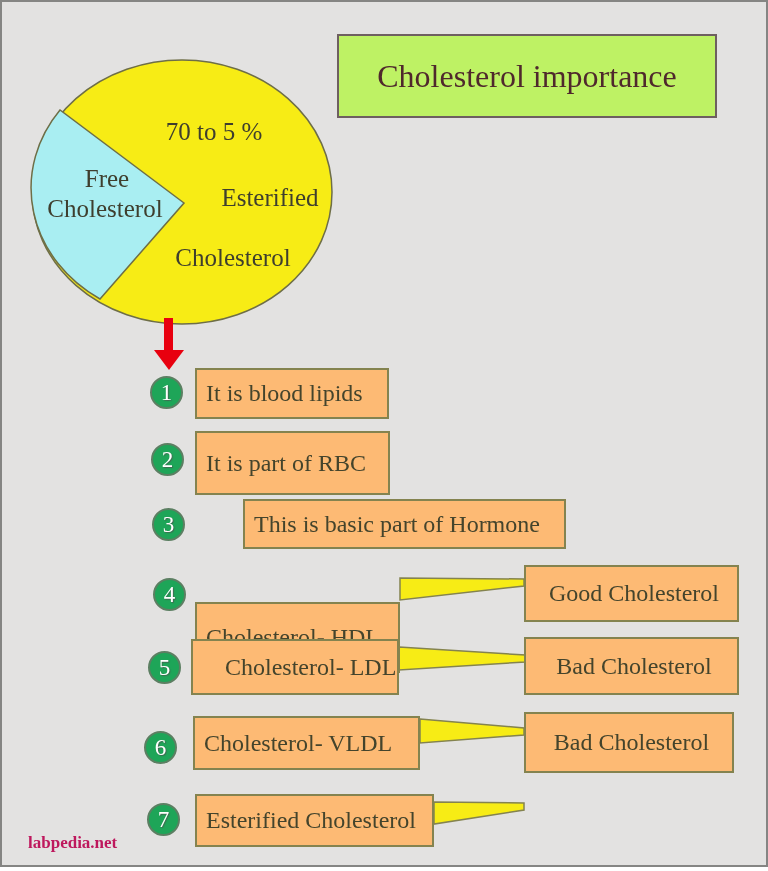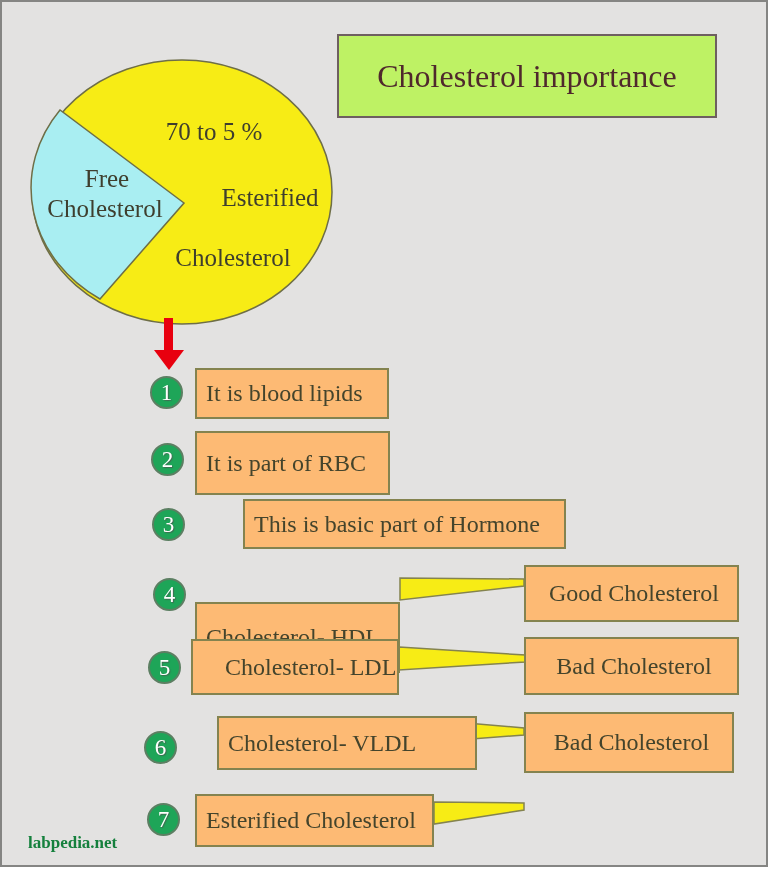--- a/index.html
+++ b/index.html
@@ -26,21 +26,21 @@
     background:#1ea558; border:2px solid #5c7f62; box-sizing:border-box;
     display:flex; align-items:center; justify-content:center;
     color:#ffffff; font-size:23px; text-shadow:1px 1px 1px rgba(80,80,80,0.7);
   }
   .pielabel {
     position:absolute; transform:translate(-50%,-50%);
     color:#3e3e2e; font-size:25px; white-space:nowrap; text-align:center; line-height:1.15;
   }
   .watermark {
     position:absolute; left:26px; top:831px;
-    font-size:17px; font-weight:bold; color:#15803d;
+    font-size:17px; font-weight:bold; color:#be185d;
   }
 </style>
 </head>
 <body>
 
 <div class="canvas">
 
   <svg class="layer" width="768" height="867" viewBox="0 0 768 867">
     <ellipse cx="180" cy="190" rx="150" ry="132" fill="#f7ec15" stroke="#6e6e47" stroke-width="1.5"></ellipse>
     <path d="M 182 201 L 58 108 A 150 132 0 0 0 98 297 Z" fill="#a9eef2" stroke="#6e6e47" stroke-width="1.5"></path>
@@ -66,21 +66,21 @@
   <div class="numcircle" style="left:151px; top:576px;">4</div>
   <div class="numcircle" style="left:146px; top:649px;">5</div>
   <div class="numcircle" style="left:142px; top:729px;">6</div>
   <div class="numcircle" style="left:145px; top:801px;">7</div>
 
   <div class="ybox" style="left:193px; top:366px; width:194px; height:51px;">It is blood lipids</div>
   <div class="ybox" style="left:193px; top:429px; width:195px; height:64px;">It is part of RBC</div>
   <div class="ybox" style="left:193px; top:497px; width:323px; height:50px;margin-left:48px;">This is basic part of Hormone</div>
   <div class="ybox" style="left:193px; top:566px; width:205px; height:71px;margin-top:34px;">Cholesterol- HDL</div>
   <div class="ybox" style="left:189px; top:637px; width:208px; height:56px;padding-left:32px;">Cholesterol- LDL</div>
-  <div class="ybox" style="left:191px; top:714px; width:260px; height:54px;margin-left:24px;">Cholesterol- VLDL</div>
+  <div class="ybox" style="left:191px; top:714px; width:227px; height:54px;">Cholesterol- VLDL</div>
   <div class="ybox" style="left:193px; top:792px; width:239px; height:53px;">Esterified Cholesterol</div>
 
   <div class="ybox center" style="left:522px; top:563px; width:215px; height:57px;">Good Cholesterol</div>
   <div class="ybox center" style="left:522px; top:635px; width:215px; height:58px;">Bad Cholesterol</div>
   <div class="ybox center" style="left:522px; top:710px; width:210px; height:61px;">Bad Cholesterol</div>
 
   <div class="watermark">labpedia.net</div>
 
 </div>
 

